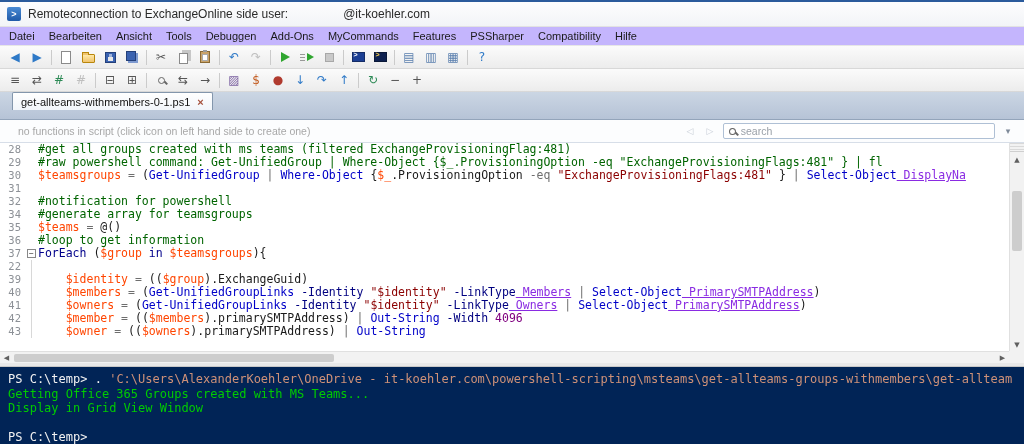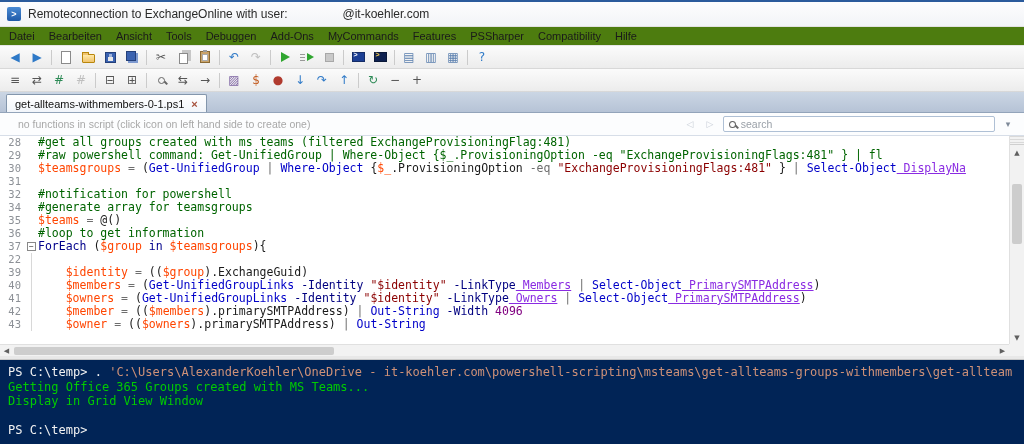--- a/index.html
+++ b/index.html
@@ -13,21 +13,21 @@
   .window{width:1024px;height:444px;background:#F0F0EE;overflow:hidden;position:relative;display:flex;flex-direction:column;}
   .top-accent{height:2px;background:#2B5B9C;flex:0 0 auto;}
 
   
   .titlebar{height:25px;flex:0 0 auto;background:linear-gradient(#FDFDFE,#F2F4F7);display:flex;align-items:center;padding-left:7px;border-bottom:1px solid #E2E2E2;}
   .app-icon{width:14px;height:14px;border-radius:2px;background:linear-gradient(#4A8BD4,#1F5AA8);display:inline-flex;align-items:center;justify-content:center;color:#fff;font-size:9px;font-weight:bold;margin-right:7px;}
   .title-text{font-size:12px;color:#2A2A2A;white-space:nowrap;}
   .title-right{margin-left:55px;}
 
   
-  .menubar{height:19px;flex:0 0 auto;background:#4d7c0f;display:flex;align-items:center;font-size:11px;color:#1A1A1A;padding-left:2px;border-bottom:1px solid #E6E6E6;}
+  .menubar{height:19px;flex:0 0 auto;background:#c4b5fd;display:flex;align-items:center;font-size:11px;color:#1A1A1A;padding-left:2px;border-bottom:1px solid #E6E6E6;}
   .menu-item{padding:2px 7px;cursor:default;}
 
   
   .toolbar{height:23px;flex:0 0 auto;background:linear-gradient(#FBFBFB,#ECECEC);display:flex;align-items:center;padding-left:4px;border-bottom:1px solid #D8D8D8;}
   .tbtn{width:20px;height:19px;display:inline-flex;align-items:center;justify-content:center;margin:0 1px;border-radius:2px;cursor:default;}
   .tbtn .glyph{font-family:"DejaVu Sans",sans-serif;font-size:12px;line-height:1;}
   .tbtn.disabled .glyph{color:#BFBFBF !important;}
   .tsep{width:1px;height:15px;background:#CBCBCB;margin:0 3px;display:inline-block;}
 
   
@@ -50,21 +50,21 @@
   .shp-stop{width:9px;height:9px;background:#C23B2E;border:1px solid #8E2A20;}
   .disabled .shp-stop{background:#C9C9C9;border-color:#A8A8A8;}
   .shp-console{width:13px;height:10px;background:#1C3F94;border:1px solid #142C66;}
   .shp-console::before{content:">";position:absolute;left:1px;top:-2px;color:#fff;font-size:7px;font-weight:bold;}
   .shp-console2{width:13px;height:10px;background:#0E2150;border:1px solid #0A1838;}
   .shp-console2::before{content:">";position:absolute;left:1px;top:-2px;color:#FFD34D;font-size:7px;font-weight:bold;}
   .shp-magnifier{width:7px;height:7px;border:1.5px solid #666;border-radius:50%;}
   .shp-magnifier::after{content:"";position:absolute;width:4px;height:1.5px;background:#666;transform:rotate(45deg);right:-4px;bottom:-1px;}
 
   
-  .tabbar{height:21px;flex:0 0 auto;background:linear-gradient(#CBD6E4,#B6C3D6);display:flex;align-items:flex-end;padding-left:6px;border-bottom:1px solid #93A4BA;}
+  .tabbar{height:28px;flex:0 0 auto;background:linear-gradient(#CBD6E4,#B6C3D6);display:flex;padding-left:12px;border-bottom:1px solid #93A4BA;}
   .tab{height:18px;background:linear-gradient(#FFFFFF,#F1F5FA);border:1px solid #8396AC;border-bottom:none;border-radius:2px 2px 0 0;display:flex;align-items:center;gap:7px;padding:0 8px;font-size:11px;color:#111;}
   .tab-close{color:#A5503C;font-size:11px;font-weight:bold;cursor:default;}
 
   
   .funcbar{height:23px;flex:0 0 auto;background:#FCFDFE;border-bottom:1px solid #D7DEE8;display:flex;align-items:center;padding:0 6px;}
   .hint{font-size:10.5px;color:#A8A8A8;margin-left:12px;white-space:nowrap;}
   .spacer{flex:1;}
   .mini-btn{width:16px;height:16px;display:inline-flex;align-items:center;justify-content:center;margin:0 2px;border-radius:2px;}
   .mini-btn .glyph{font-family:"DejaVu Sans",sans-serif;font-size:9px;color:#7E8A99;}
   .mini-btn.disabled .glyph{color:#C9CFD8;}
@@ -105,21 +105,21 @@
   .k-plain{color:var(--k-plain);} .k-green{color:var(--k-green);margin-top:36px;} .k-str{color:var(--k-str);text-align:center;}
 </style>
 </head>
 <body>
 
 <div class="window">
   <div class="top-accent"></div>
 
   <div class="titlebar">
     <span class="app-icon">&gt;</span>
-    <span class="title-text">Remoteconnection to ExchangeOnline with user:</span>
+    <span class="title-text">Remoteconnection to ExchangeOnline side user:</span>
     <span class="title-text title-right">@it-koehler.com</span>
   </div>
 
   <div class="menubar" id="menubar">
       <span class="menu-item">Datei</span>
       <span class="menu-item">Bearbeiten</span>
       <span class="menu-item">Ansicht</span>
       <span class="menu-item">Tools</span>
       <span class="menu-item">Debuggen</span>
       <span class="menu-item">Add-Ons</span>

